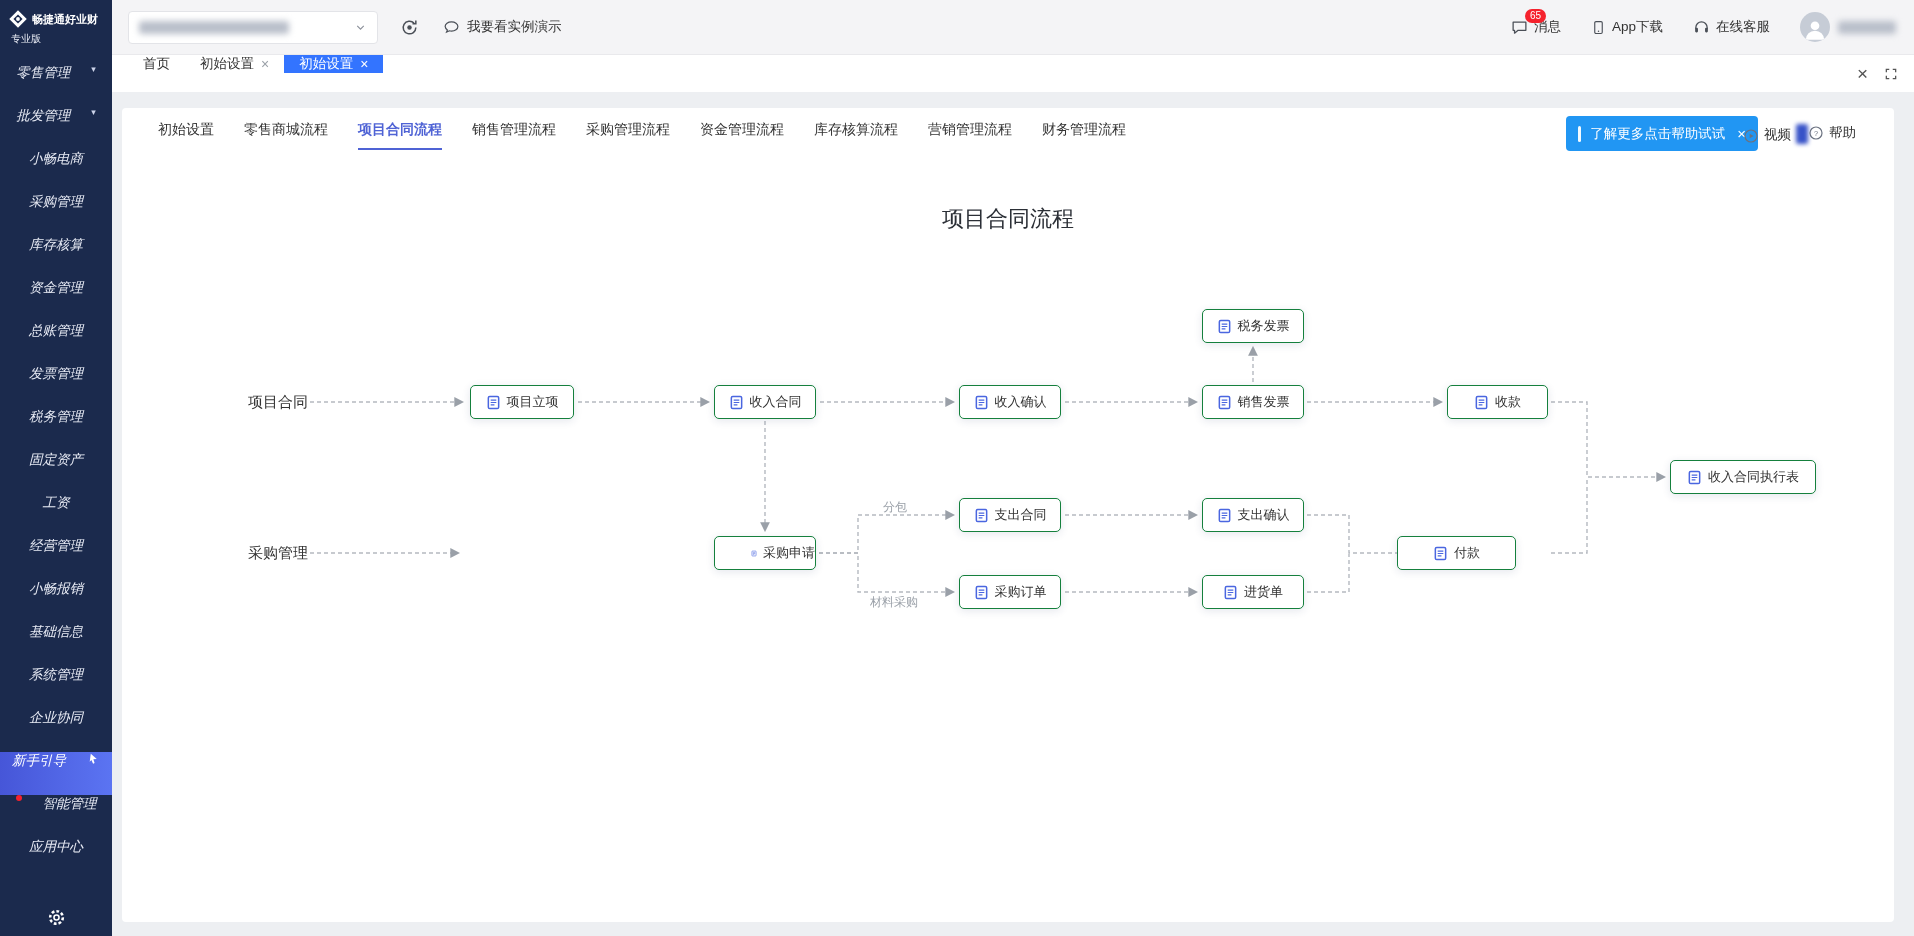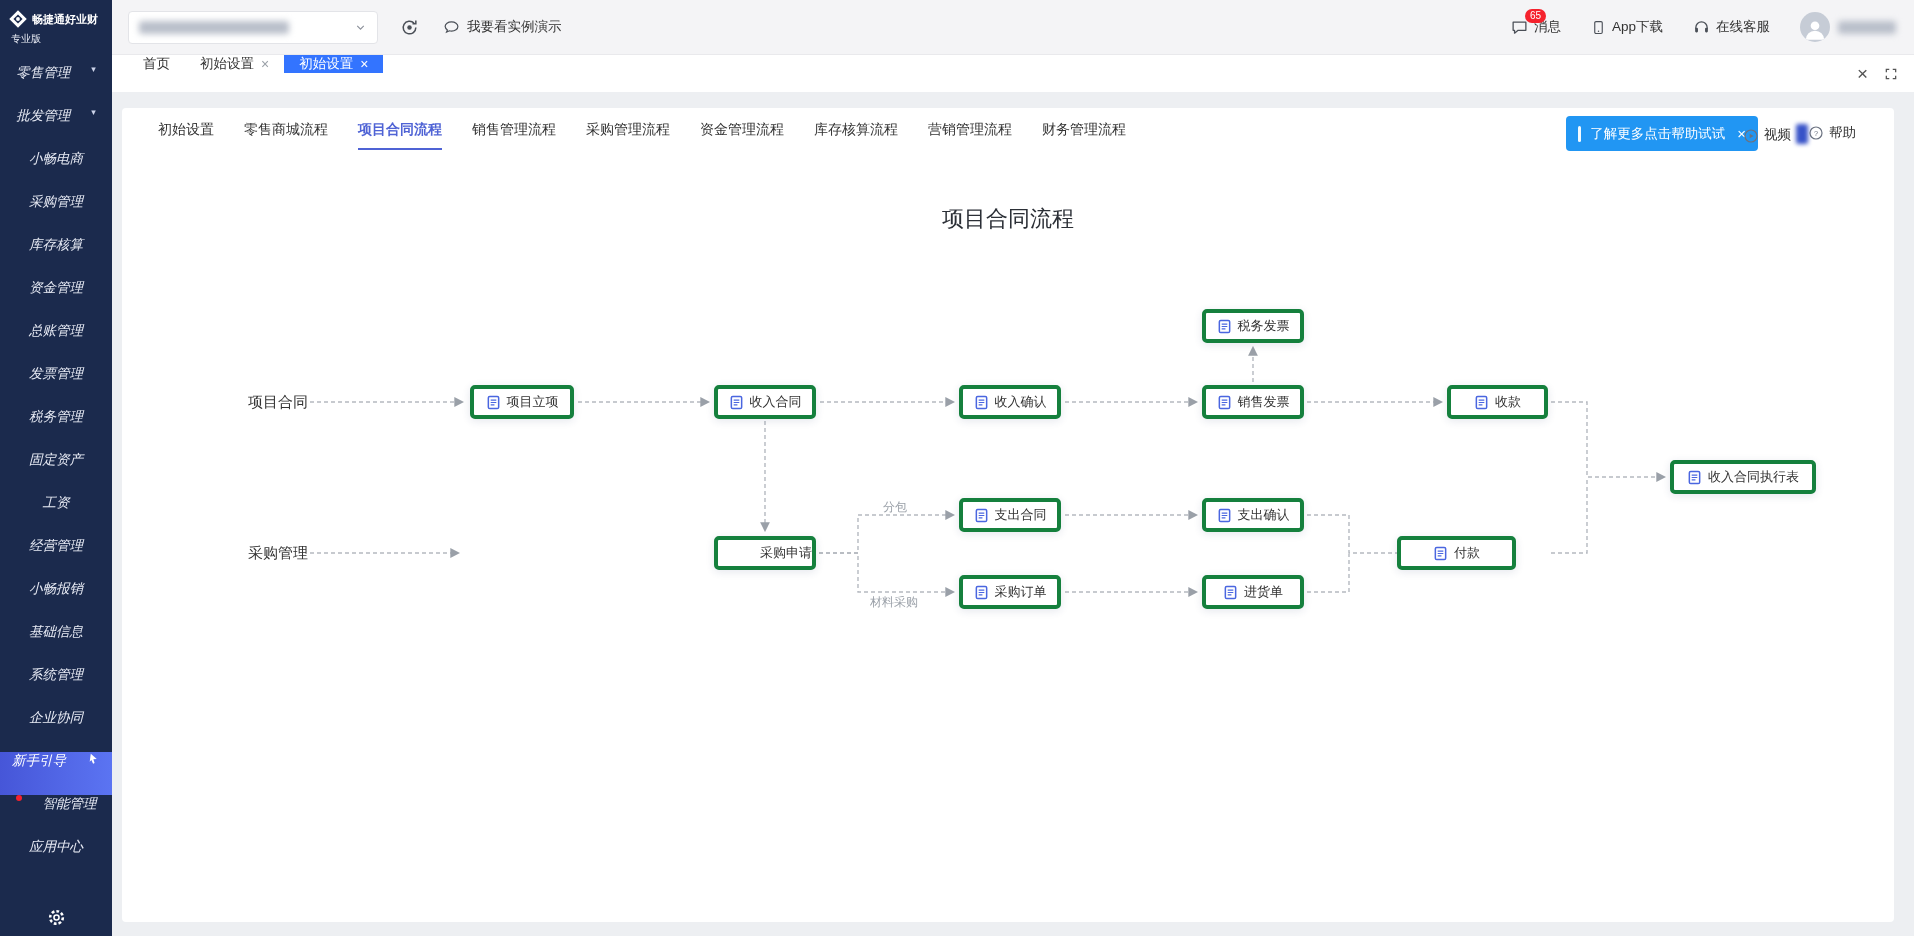--- a/index.html
+++ b/index.html
@@ -53,21 +53,21 @@
   .bx{font-size:15px;margin-left:3px;}
   .video-link{position:absolute;top:16px;right:86px;display:flex;align-items:flex-end;gap:5px;font-size:13.5px;color:#333;cursor:pointer;}
   .blur-sq{width:12px;height:20px;background:#3752c8;filter:blur(2px);border-radius:2px;}
   .help-link{position:absolute;top:16px;right:38px;display:flex;align-items:center;gap:5px;font-size:13.5px;color:#333;cursor:pointer;}
   .flow-title{margin-top:54px;text-align:center;font-size:22px;color:#2b2f36;font-weight:500;}
 
   
   .diagram{position:absolute;inset:0;pointer-events:none;z-index:5;}
   .diagram svg.edgelayer{position:absolute;left:0;top:0;}
   .edge{fill:none;stroke:#b5b9c0;stroke-width:1.4;stroke-dasharray:4 3;}
-  .fnode{position:absolute;height:34px;box-sizing:border-box;display:flex;align-items:center;justify-content:center;gap:6px;background:#fff;border:4px solid #15803d;border-radius:5px;box-shadow:0 2px 8px rgba(40,60,110,.12);font-size:13px;color:#333;pointer-events:auto;cursor:pointer;white-space:nowrap;}
+  .fnode{position:absolute;height:34px;box-sizing:border-box;display:flex;align-items:center;justify-content:center;gap:6px;background:#fff;border:1px solid #15803d;border-radius:5px;box-shadow:0 2px 8px rgba(40,60,110,.12);font-size:13px;color:#333;pointer-events:auto;cursor:pointer;white-space:nowrap;}
   .rlabel{position:absolute;font-size:15px;color:#333;font-weight:500;}
   .elabel{position:absolute;font-size:12px;color:#9aa0a8;}
 </style>
 </head>
 <body>
 
 <div class="page">
 
   <div class="sidebar">
     <div class="logo">

